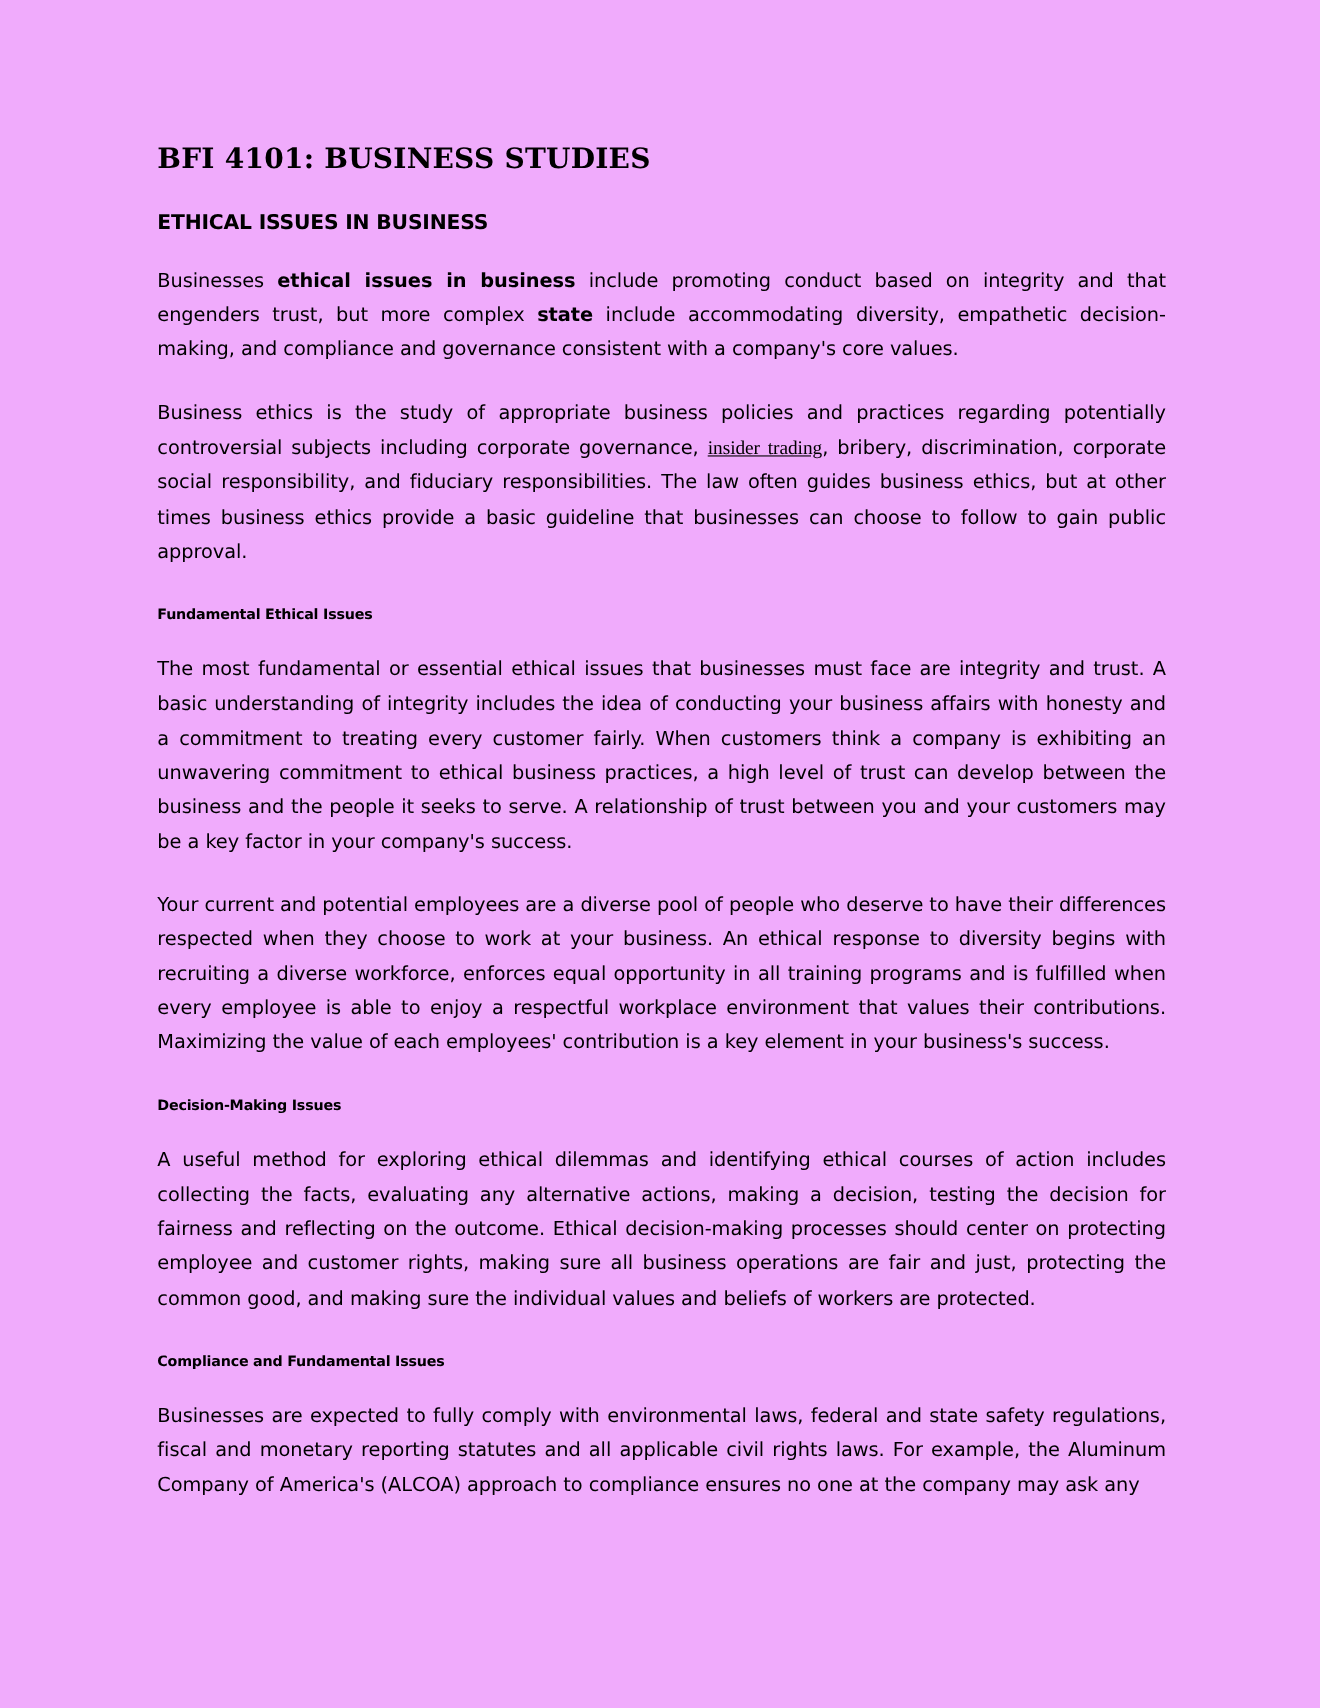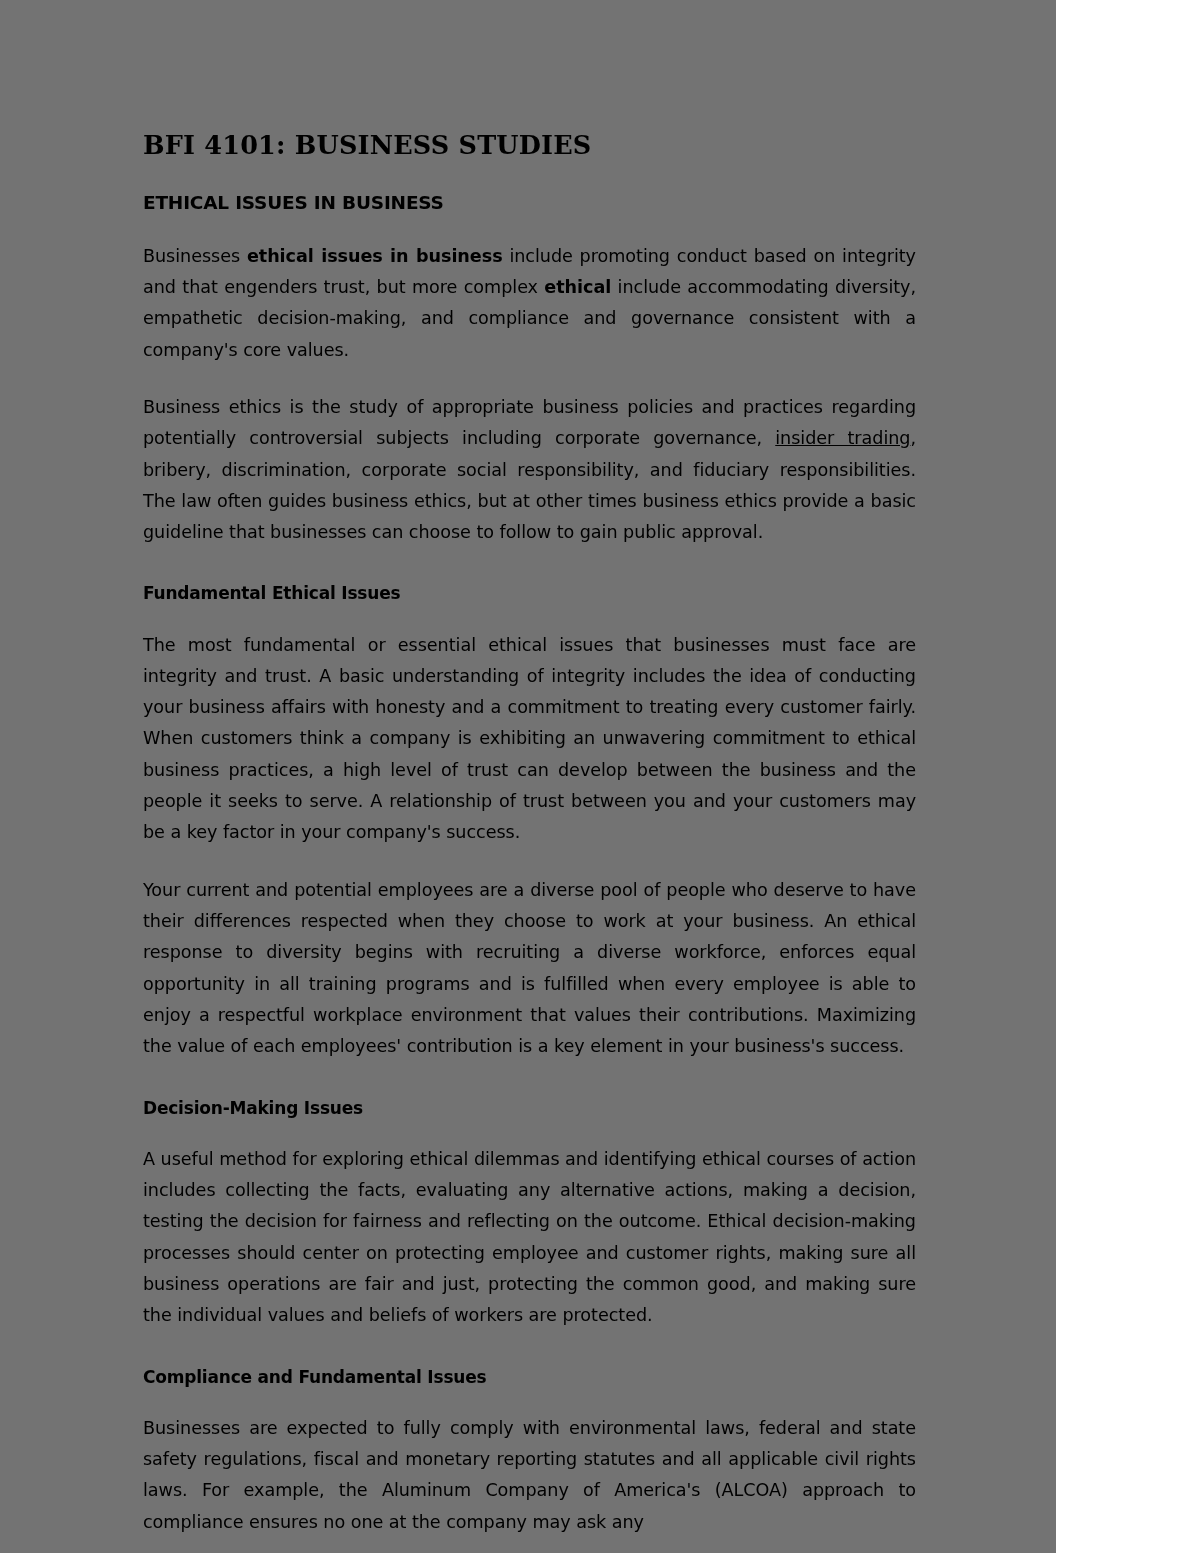--- a/index.html
+++ b/index.html
@@ -8,77 +8,78 @@
     background: #ffffff;
   }
   body {
     width: 1200px;
     height: 1553px;
     font-family: "DejaVu Sans", sans-serif;
     color: #000000;
     overflow: hidden;
   }
   .page {
-    width: 1056px;
+    width: 1200px;
     height: 1553px;
     box-sizing: border-box;
     padding: 130px 140px 0 143px;
-    background: #737373;
+    background: #f0abfc;
     position: relative;
   }
   .doc-title {
     font-family: "DejaVu Serif", serif;
     font-size: 25.5px;
     font-weight: bold;
     letter-spacing: 0.2px;
     margin: 0 0 30px 0;
     line-height: 1.2;
   }
   h2.section-heading {
     font-size: 18.5px;
     font-weight: bold;
     margin: 0 0 26px 0;
     line-height: 1.3;
     letter-spacing: -0.2px;
   }
   h3.sub-heading {
-    font-size: 17px;
+    font-size: 13px;
     font-weight: bold;
     margin: 34px 0 25px 0;
     line-height: 1.3;
     letter-spacing: -0.2px;
   }
   p.body-text {
     font-size: 17.6px;
     line-height: 1.78;
     margin: 0 0 26px 0;
     text-align: justify;
     letter-spacing: -0.05px;
   }
   p.body-text.last {
     margin-bottom: 16px;
   }
   .b {
     font-weight: bold;
   }
   .u {
     text-decoration: underline;
+    font-family: Liberation Serif, serif;
   }
 </style>
 </head>
 <body>
 
 <div class="page">
 
   <h1 class="doc-title">BFI 4101: BUSINESS STUDIES</h1>
 
   <h2 class="section-heading">ETHICAL ISSUES IN BUSINESS</h2>
 
   <p class="body-text">
-    <span>Businesses </span><span class="b">ethical issues in business</span><span> include promoting conduct based on integrity and that engenders trust, but more complex </span><span class="b">ethical</span><span> include accommodating diversity, empathetic decision-making, and compliance and governance consistent with a company's core values.</span>
+    <span>Businesses </span><span class="b">ethical issues in business</span><span> include promoting conduct based on integrity and that engenders trust, but more complex </span><span class="b">state</span><span> include accommodating diversity, empathetic decision-making, and compliance and governance consistent with a company's core values.</span>
   </p>
 
   <p class="body-text">
     <span>Business ethics is the study of appropriate business policies and practices regarding potentially controversial subjects including corporate governance, </span><span class="u">insider trading</span><span>, bribery, discrimination, corporate social responsibility, and fiduciary responsibilities. The law often guides business ethics, but at other times business ethics provide a basic guideline that businesses can choose to follow to gain public approval.</span>
   </p>
 
   <h3 class="sub-heading">Fundamental Ethical Issues</h3>
   <p class="body-text">The most fundamental or essential ethical issues that businesses must face are integrity and trust. A basic understanding of integrity includes the idea of conducting your business affairs with honesty and a commitment to treating every customer fairly. When customers think a company is exhibiting an unwavering commitment to ethical business practices, a high level of trust can develop between the business and the people it seeks to serve. A relationship of trust between you and your customers may be a key factor in your company's success.</p>
 
   <p class="body-text">Your current and potential employees are a diverse pool of people who deserve to have their differences respected when they choose to work at your business. An ethical response to diversity begins with recruiting a diverse workforce, enforces equal opportunity in all training programs and is fulfilled when every employee is able to enjoy a respectful workplace environment that values their contributions. Maximizing the value of each employees' contribution is a key element in your business's success.</p>

